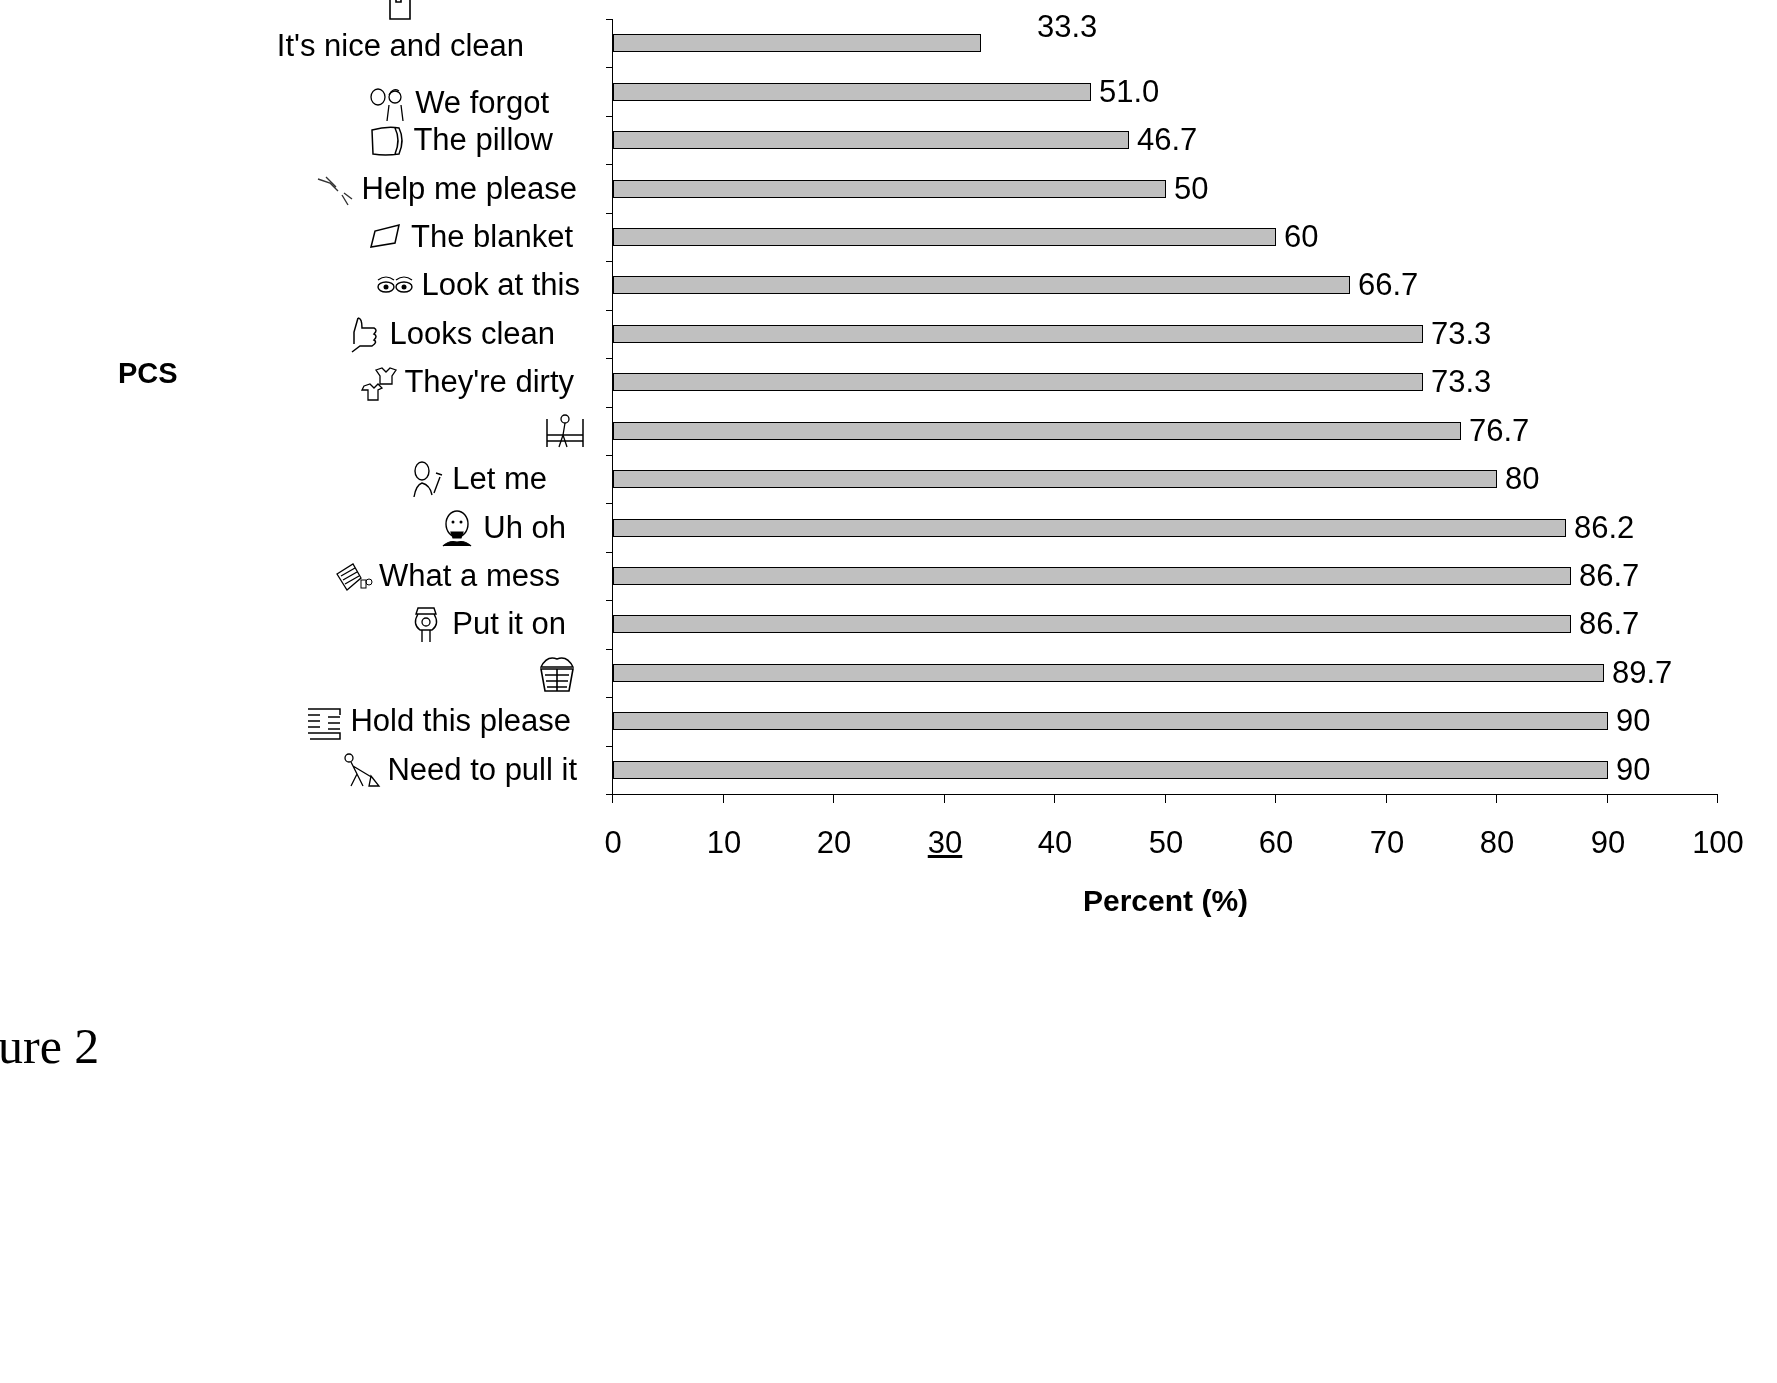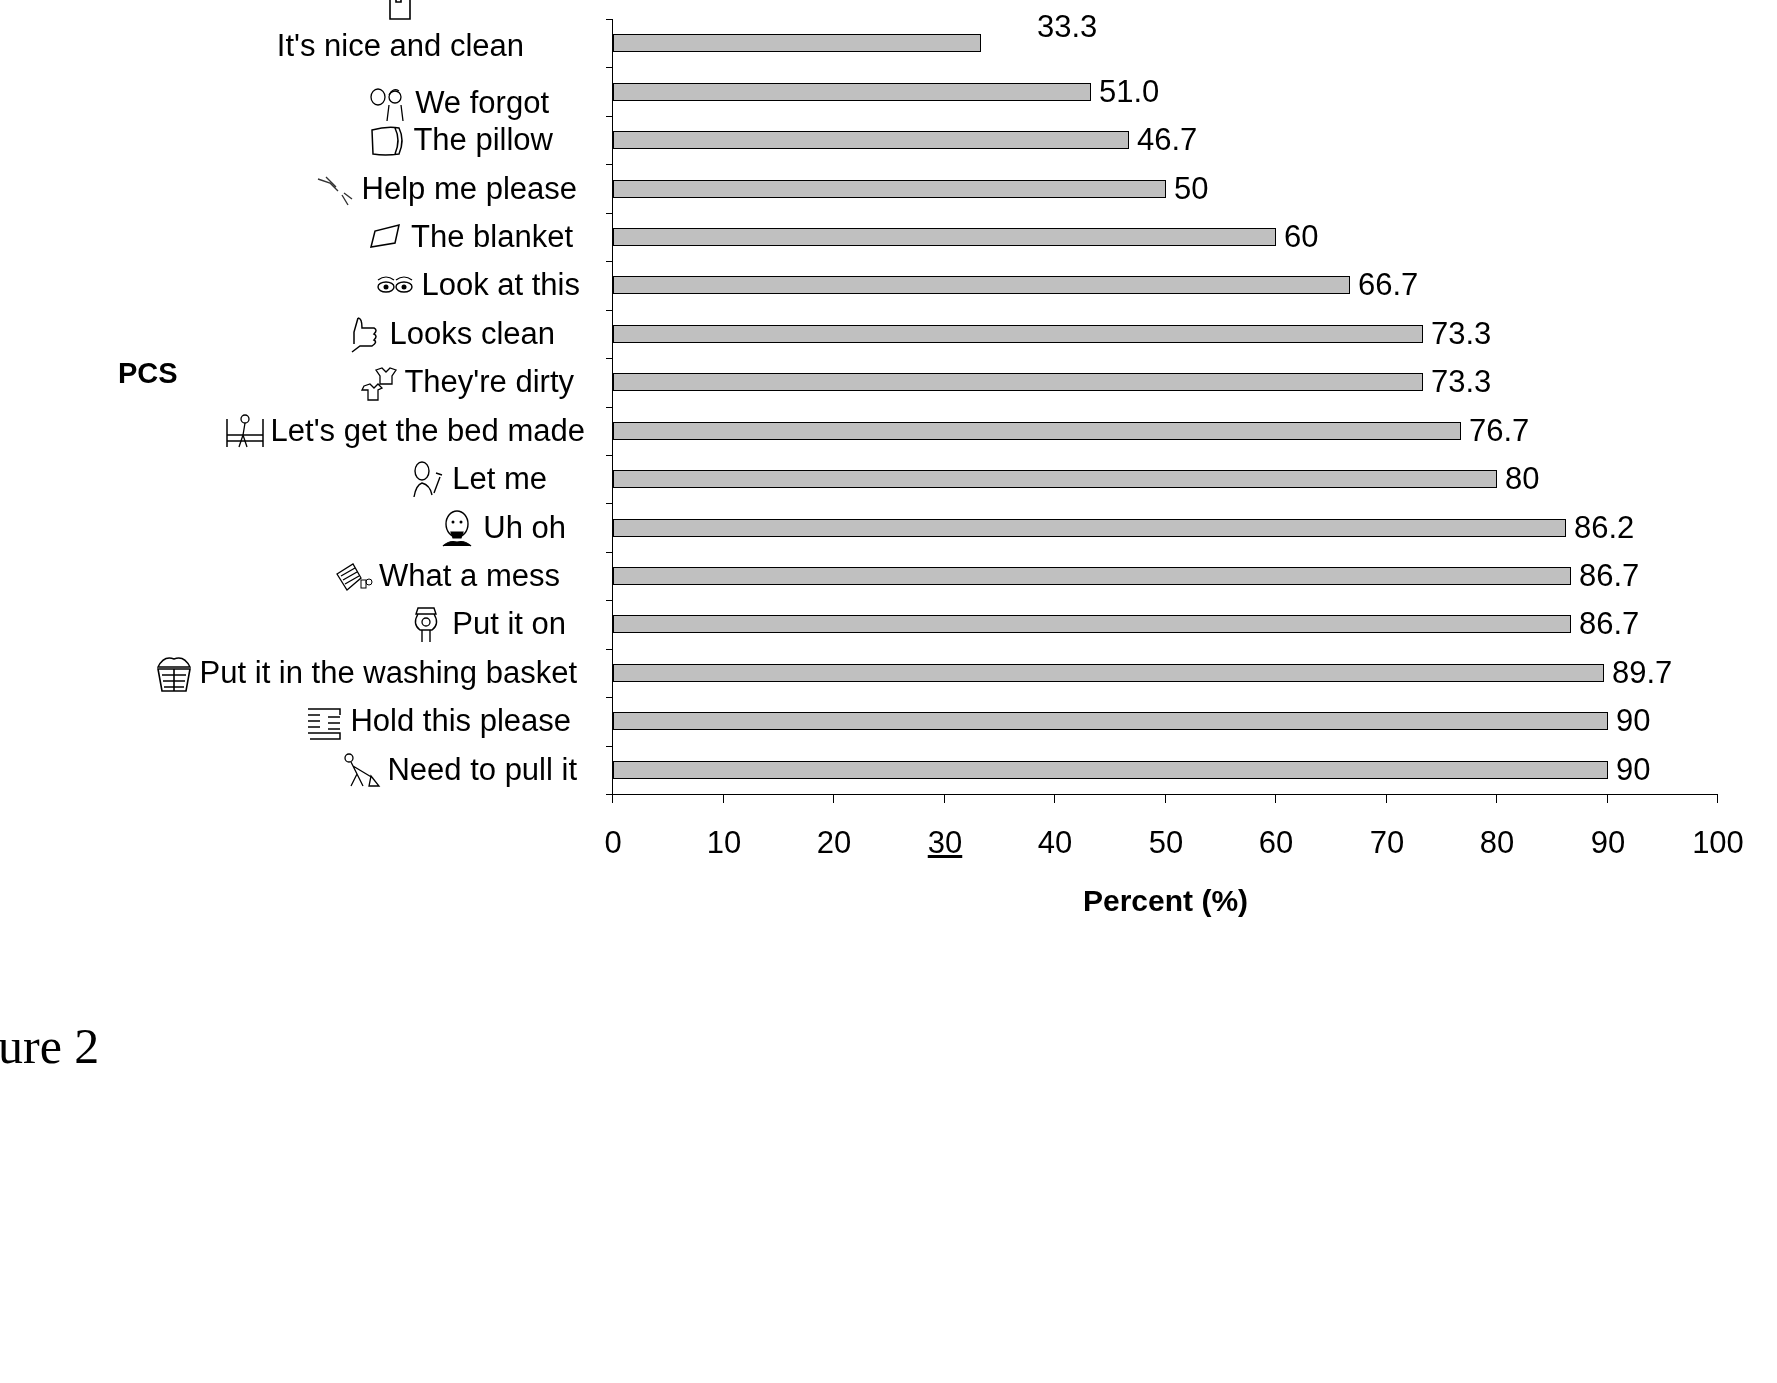--- a/index.html
+++ b/index.html
@@ -156,21 +156,20 @@
             <path d="M6 24 L12 22 L16 26 L20 22 L24 26 L20 28 L20 38 L10 38 L10 28 L4 28 Z M18 8 L24 6 L28 10 L32 6 L38 8 L34 14 L34 22 L22 22 L22 14 Z" fill="none" stroke="#000" stroke-width="1.3"></path>
           </svg></span>
         <span>They're dirty</span>
       </div>
       <div class="cat" style="right: 1192px; top: 411px; height: 40px;">
         <span class="ico"><svg viewBox="0 0 40 40">
             <path d="M2 8 L2 36 M38 8 L38 36 M2 24 L38 24 M2 30 L38 30" fill="none" stroke="#000" stroke-width="1.5"></path>
             <circle cx="20" cy="8" r="4" fill="none" stroke="#000" stroke-width="1.3"></circle>
             <path d="M20 12 L18 24 L14 36 M18 24 L22 36" fill="none" stroke="#000" stroke-width="1.3"></path>
           </svg></span>
-        <span>Let's get the bed made</span>
       </div>
       <div class="cat" style="right: 1230px; top: 459px; height: 40px;">
         <span class="ico"><svg viewBox="0 0 40 40">
             <ellipse cx="16" cy="12" rx="7" ry="9" fill="none" stroke="#000" stroke-width="1.4"></ellipse>
             <path d="M8 38 Q10 26 16 24 Q24 26 26 36 M28 34 L34 18 M30 14 L36 16" fill="none" stroke="#000" stroke-width="1.4"></path>
           </svg></span>
         <span>Let me</span>
       </div>
       <div class="cat" style="right: 1211px; top: 508px; height: 40px;">
         <span class="ico"><svg viewBox="0 0 40 40">
@@ -194,21 +193,20 @@
             <path d="M12 4 L28 4 L30 10 L10 10 Z M12 10 Q6 20 14 26 L26 26 Q34 20 28 10 M16 26 L16 38 M24 26 L24 38" fill="none" stroke="#000" stroke-width="1.4"></path>
             <circle cx="20" cy="18" r="4" fill="none" stroke="#000" stroke-width="1.3"></circle>
           </svg></span>
         <span>Put it on</span>
       </div>
       <div class="cat" style="right: 1200px; top: 653px; height: 40px;">
         <span class="ico"><svg viewBox="0 0 40 40">
             <path d="M4 14 Q10 2 20 6 Q30 2 36 14 Z" fill="none" stroke="#000" stroke-width="1.4"></path>
             <path d="M4 16 L36 16 L32 38 L8 38 Z M8 22 h24 M9 28 h22 M10 34 h20 M20 16 v22" fill="none" stroke="#000" stroke-width="1.6"></path>
           </svg></span>
-        <span>Put it in the washing basket</span>
       </div>
       <div class="cat" style="right: 1206px; top: 701px; height: 40px; text-align: center;">
         <span class="ico"><svg viewBox="0 0 40 40">
             <path d="M4 8 L36 8 L36 14 M4 32 L36 32 L36 38 L6 38 M4 14 L16 14 M4 20 L16 20 M4 26 L16 26 M24 16 L36 16 M24 22 L36 22 M24 28 L36 28" fill="none" stroke="#000" stroke-width="1.5"></path>
           </svg></span>
         <span>Hold this please</span>
       </div>
       <div class="cat" style="right: 1200px; top: 750px; height: 40px;">
         <span class="ico"><svg viewBox="0 0 40 40">
             <circle cx="8" cy="8" r="4" fill="none" stroke="#000" stroke-width="1.3"></circle>

